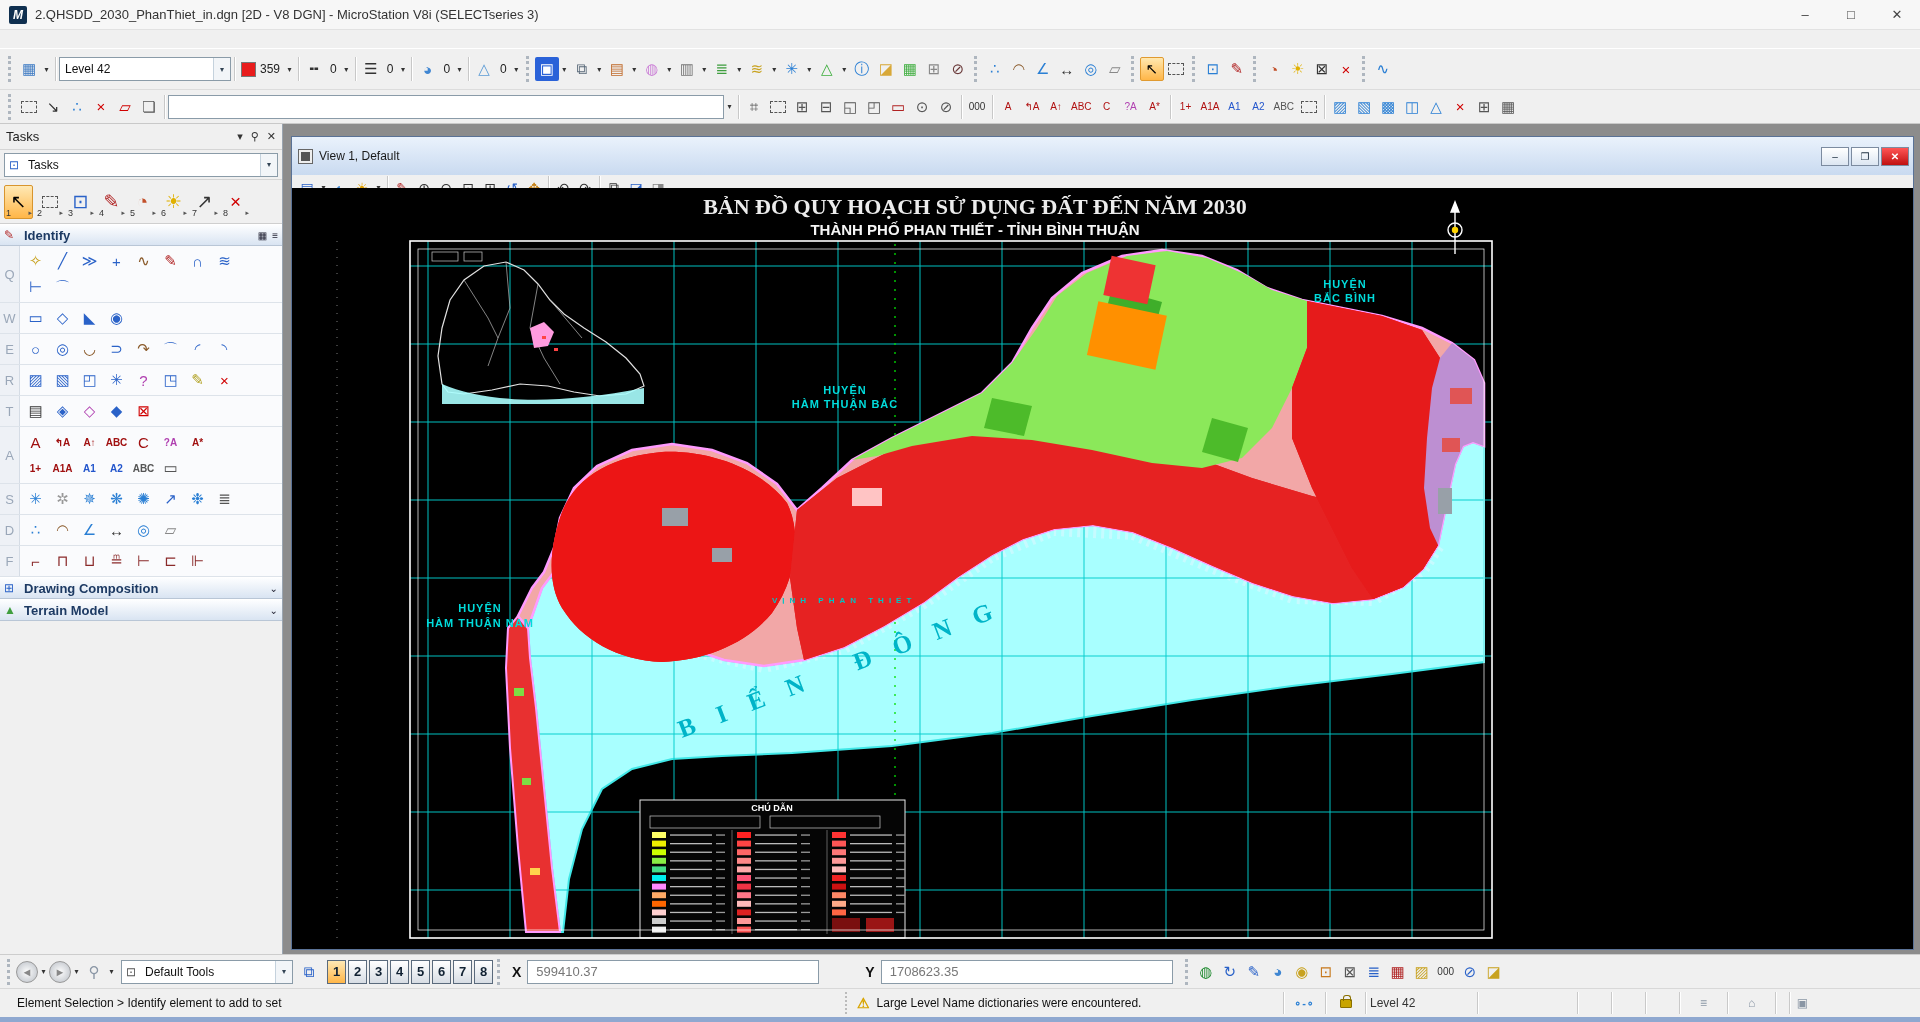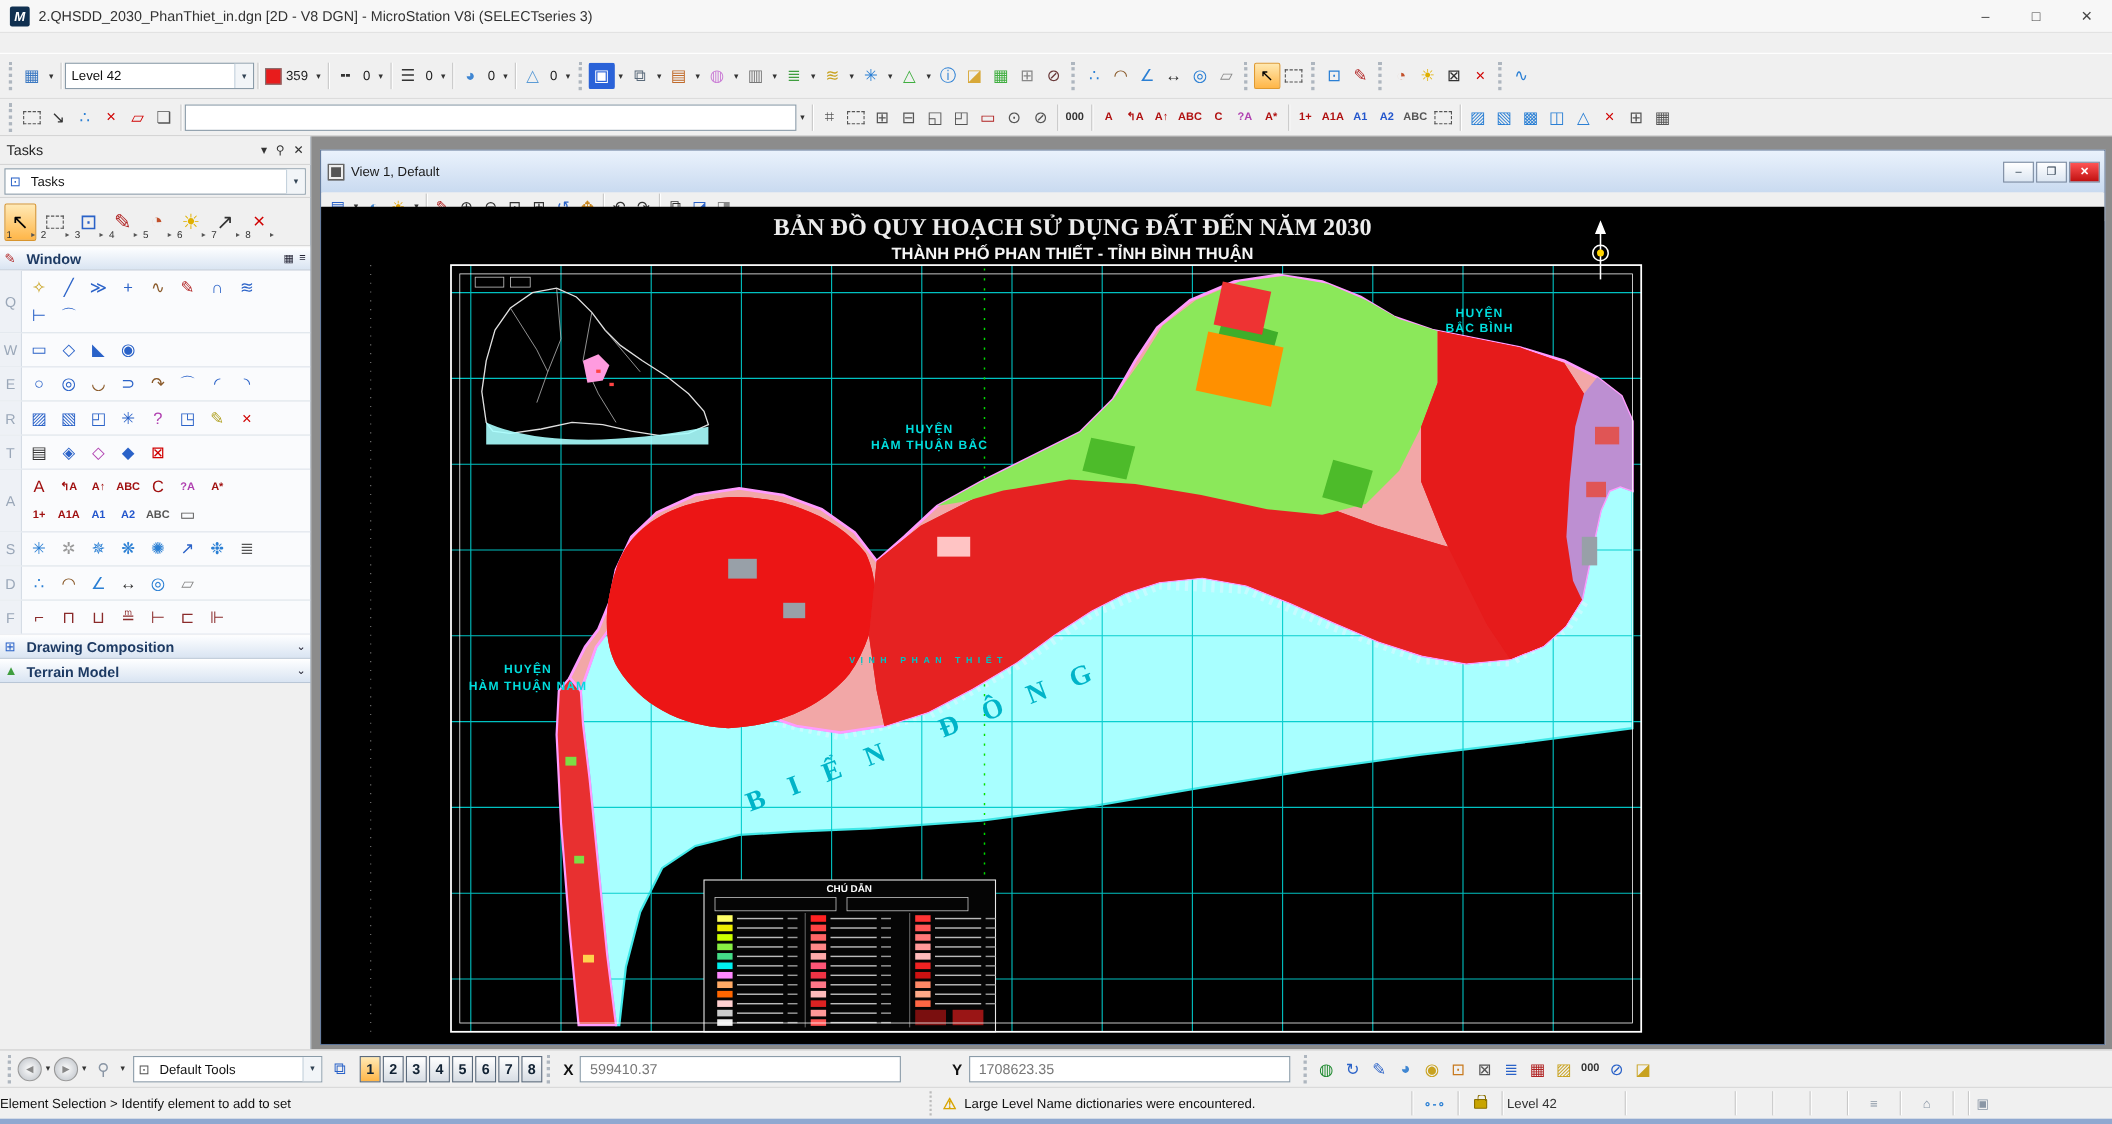--- a/index.html
+++ b/index.html
@@ -26,21 +26,21 @@
   .dd { width:11px; height:24px; font-size:8px; color:#333; display:flex; align-items:center; justify-content:center; }
   .vsep { width:1px; height:24px; background:#c8c8c8; margin:0 3px; box-shadow:1px 0 0 #fff; }
   .grip { width:5px; height:26px; border-left:3px dotted #aeb6bf; margin:0 4px; }
   .tblbl { font-size:12px; color:#222; padding:0 4px; }
   .swatch { width:15px; height:15px; border:1px solid #777; margin-left:3px; }
   .combo { height:24px; background:#fff; border:1px solid #8a9ba8; display:flex; align-items:center; font-size:12px; color:#111; }
   .combo .cv { flex:1; padding-left:5px; white-space:nowrap; overflow:hidden;}
   .combo .cb { width:17px; height:100%; background:#f2f5f8; border-left:1px solid #c5d2dd; font-size:8px; display:flex; align-items:center; justify-content:center; color:#345;}
   .keyin { height:24px; background:#fff; border:1px solid #8a9ba8; }
   .dashbox { width:16px; height:12px; border:1px dashed #555; margin:0 4px; }
-  .txtico { font-size:10px; font-weight:bold; line-height:1; }
+  .txtico { font-size:10px; font-weight:normal; line-height:1; }
 
   
   #tasks { position:absolute; left:0; top:124px; width:283px; height:830px; background:#f0f0f0; border-right:1px solid #9aa5b1; display:flex; flex-direction:column; }
   #tasks-header { height:26px; display:flex; align-items:center; padding:0 6px; background:#f0f0f0; border-bottom:1px solid #d5d5d5;}
   #tasks-header .tt { font-size:13px; color:#222; }
   #tasks-header .hic { margin-left:auto; display:flex; gap:8px; font-size:11px; color:#333; }
   #tasks-combo-row { height:30px; display:flex; align-items:center; padding:2px 4px; border-bottom:1px solid #d5d5d5;}
   #tasks-combo-row .combo { flex:1; }
   #main-tools { height:44px; display:flex; align-items:center; padding:2px 4px; gap:2px; border-bottom:1px solid #cfcfcf; }
   .mti { position:relative; width:29px; height:34px; display:flex; align-items:center; justify-content:center; font-size:19px; border:1px solid transparent; border-radius:2px;}
@@ -74,21 +74,21 @@
 
   
   #vgbar { position:absolute; left:0; top:954px; width:1920px; height:34px; background:#f0f0f0; border-top:1px solid #cdcdcd; display:flex; align-items:center; padding-left:3px;}
   .navball { width:22px; height:22px; border-radius:50%; background:radial-gradient(#fdfdfd,#b9bec5); border:1px solid #999; color:#888; font-size:11px; display:flex; align-items:center; justify-content:center;}
   .viewnum { width:19px; height:24px; border:1px solid #5a6a7c; background:linear-gradient(#ffffff,#d7dde4); font-size:13px; font-weight:bold; color:#123; display:flex; align-items:center; justify-content:center; margin-left:2px;}
   .viewnum.active { background:linear-gradient(#ffe9b5,#ffb648); }
   .coordlbl { font-size:14px; font-weight:bold; color:#111; margin:0 6px; }
   .coordbox { height:24px; background:#fff; border:1px solid #8a9ba8; font-size:13px; color:#777; display:flex; align-items:center; padding-left:8px; }
 
   #statusbar { position:absolute; left:0; top:988px; width:1920px; height:29px; background:#f0f0f0; border-top:1px solid #d8d8d8; display:flex; align-items:center; font-size:12px; color:#111;}
-  #status-msg { padding-left:0; width:845px; }
+  #status-msg { padding-left:17px; width:845px; }
   .scell { height:22px; border-left:1px solid #c9c9c9; box-shadow:1px 0 0 #fff inset; display:flex; align-items:center; justify-content:center; padding:0 4px; color:#333;}
   #warn-zone { display:flex; align-items:center; gap:7px; width:438px; border-left:2px dotted #bbb; padding-left:10px; height:22px;}
   .warn-tri { color:#d8a400; font-size:14px; font-weight:bold; }
   .lockicon { width:12px; height:9px; background:#c8a400; border:1px solid #8a7000; border-radius:1px; position:relative; }
   .lockicon::before { content:""; position:absolute; left:2px; top:-5px; width:6px; height:5px; border:1.5px solid #8a7000; border-bottom:none; border-radius:3px 3px 0 0;}
   #bottomedge { position:absolute; left:0; top:1017px; width:1920px; height:5px; background:#8fa8d0; }
 
   .snapdots { letter-spacing:1px; color:#2a7fd4; font-size:11px; font-weight:bold; }
   svg text { font-family:"Liberation Sans",sans-serif; }
   .map-title1 { font-family:"Liberation Serif",serif; font-weight:bold; }
@@ -260,21 +260,21 @@
         </div>
         <div class="mti" style="color: rgb(42, 98, 200);">⊡<i>3</i><u>▸</u></div>
         <div class="mti" style="color: rgb(176, 34, 34);">✎<i>4</i><u>▸</u></div>
         <div class="mti" style="color: rgb(194, 80, 42);">◔<i>5</i><u>▸</u></div>
         <div class="mti" style="color: rgb(224, 176, 0);">☀<i>6</i><u>▸</u></div>
         <div class="mti" style="color: rgb(51, 51, 51);">↗<i>7</i><u>▸</u></div>
         <div class="mti" style="color: rgb(208, 0, 0);">×<i>8</i><u>▸</u></div>
       </div>
     <div class="sect-header">
       <span class="sic" style="color:#b02222;">✎</span>
-      <span class="sl">Window</span>
+      <span class="sl">Identify</span>
       <span class="sr">
         <span>▦</span>
         <span>≡</span>
       </span>
     </div>
     <div id="drawing-rows">
         <div class="trow">
           <div class="tkey">Q</div>
           <div class="tlines">
             <div class="tline">

